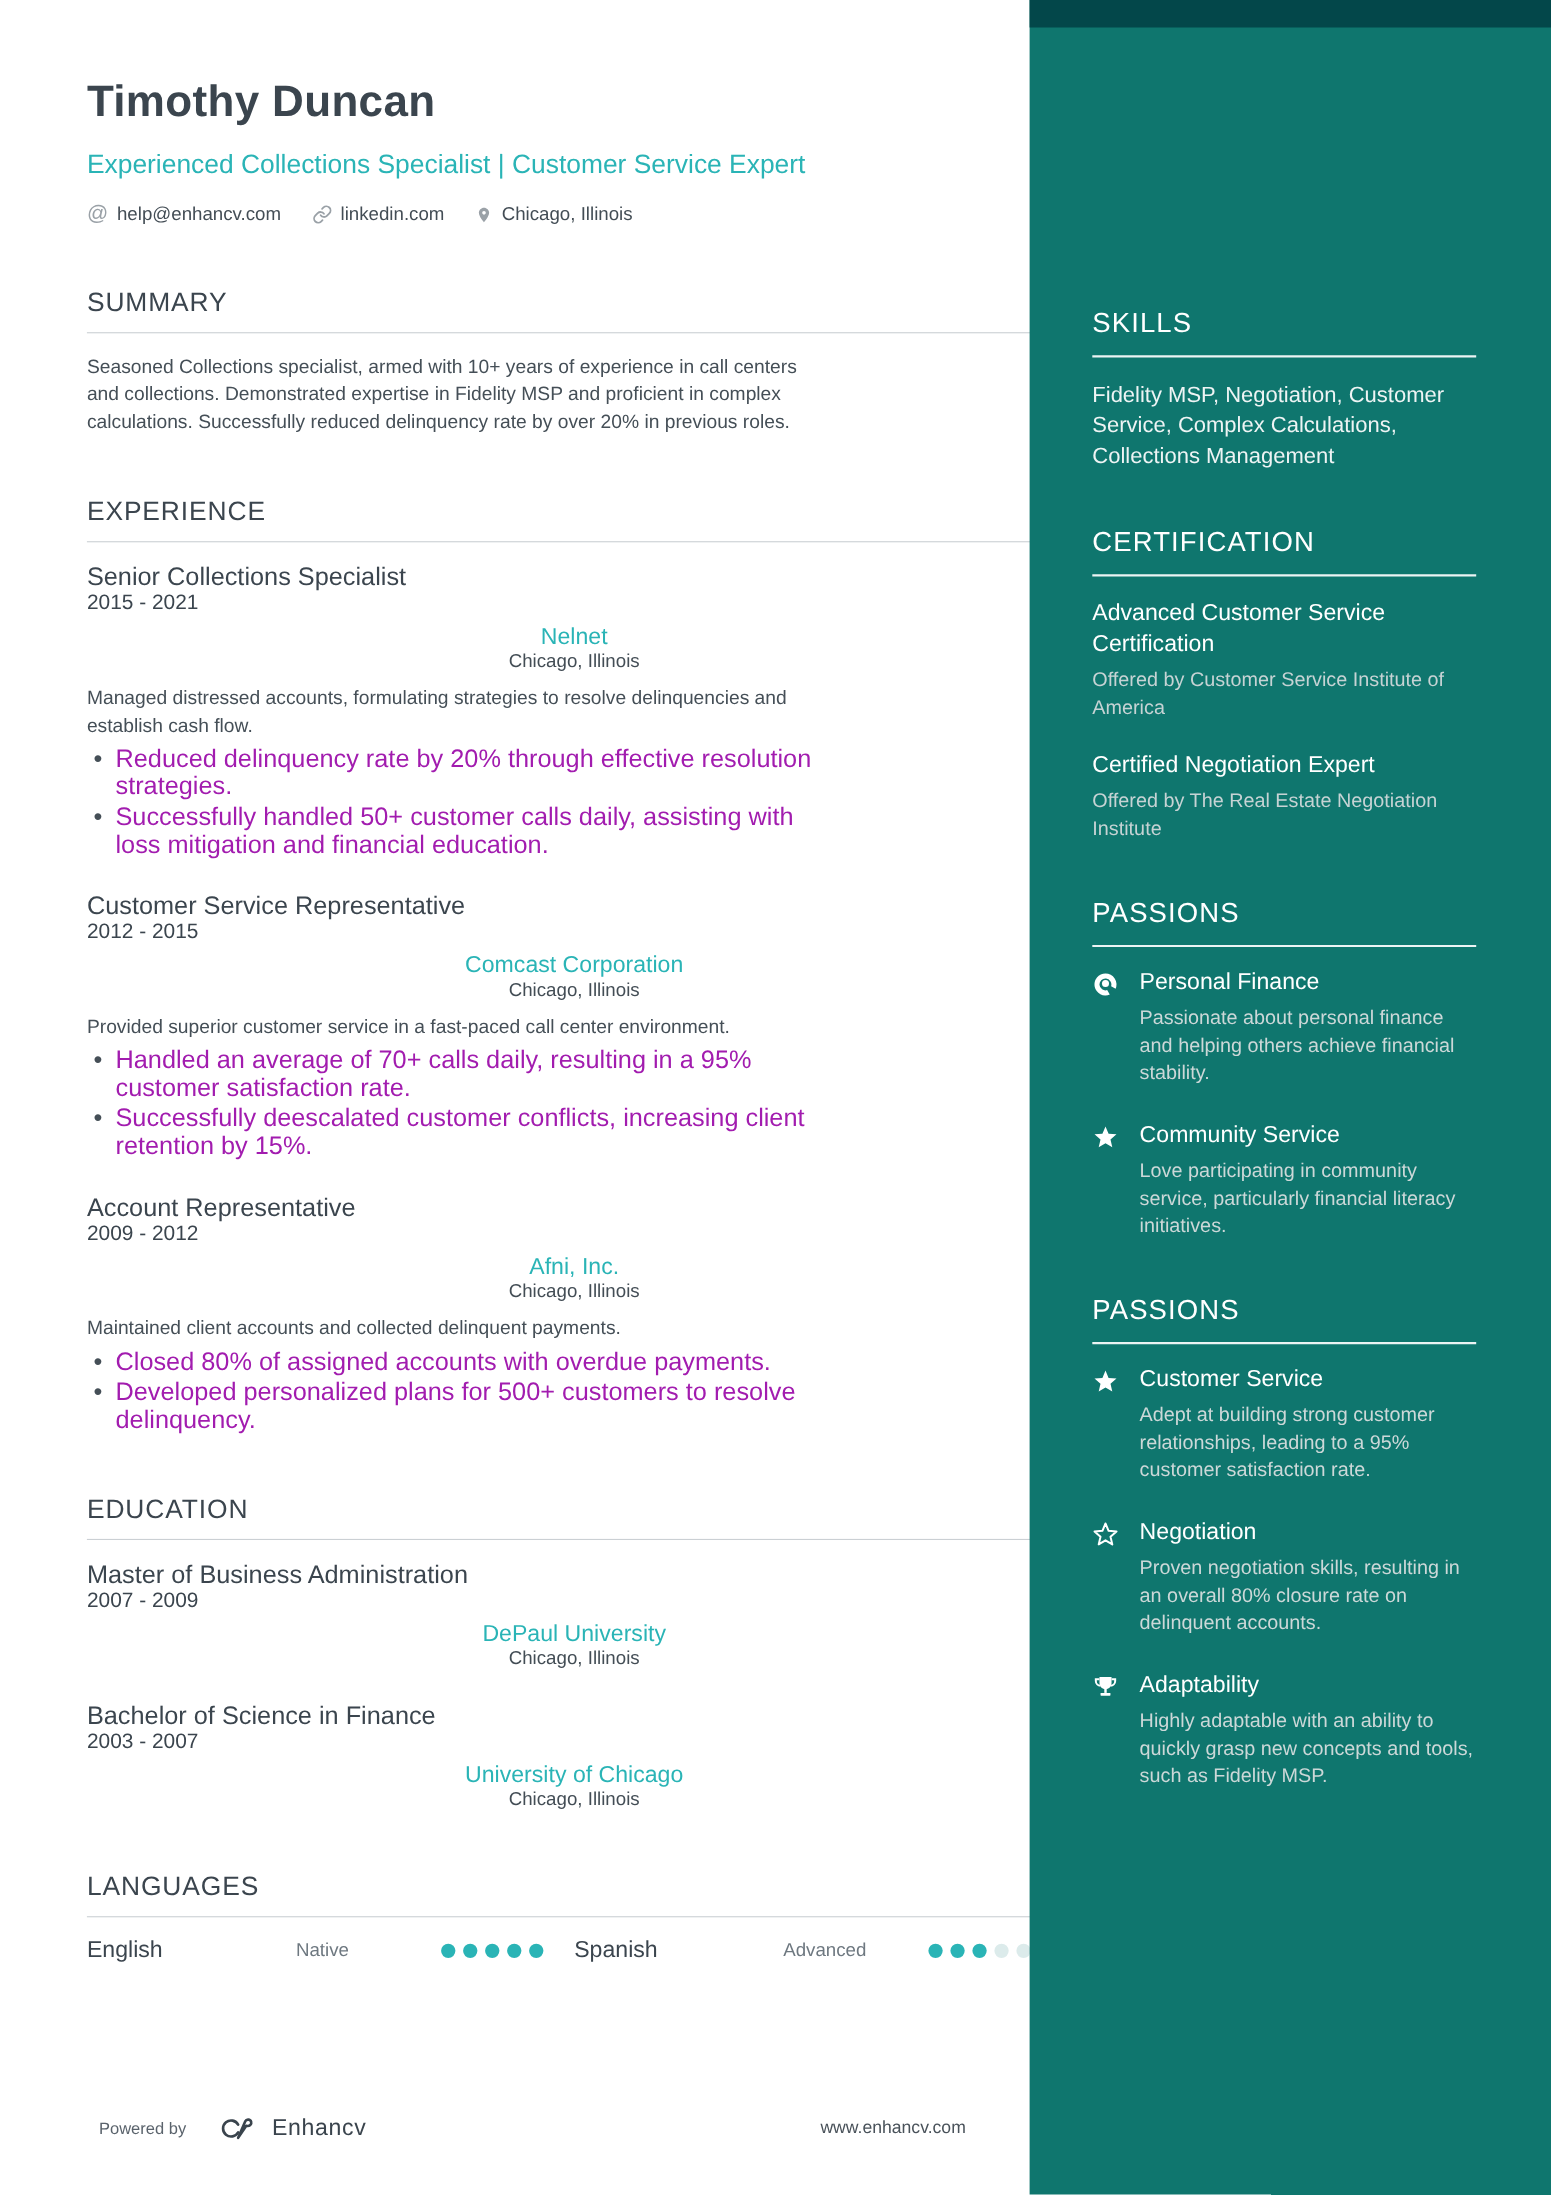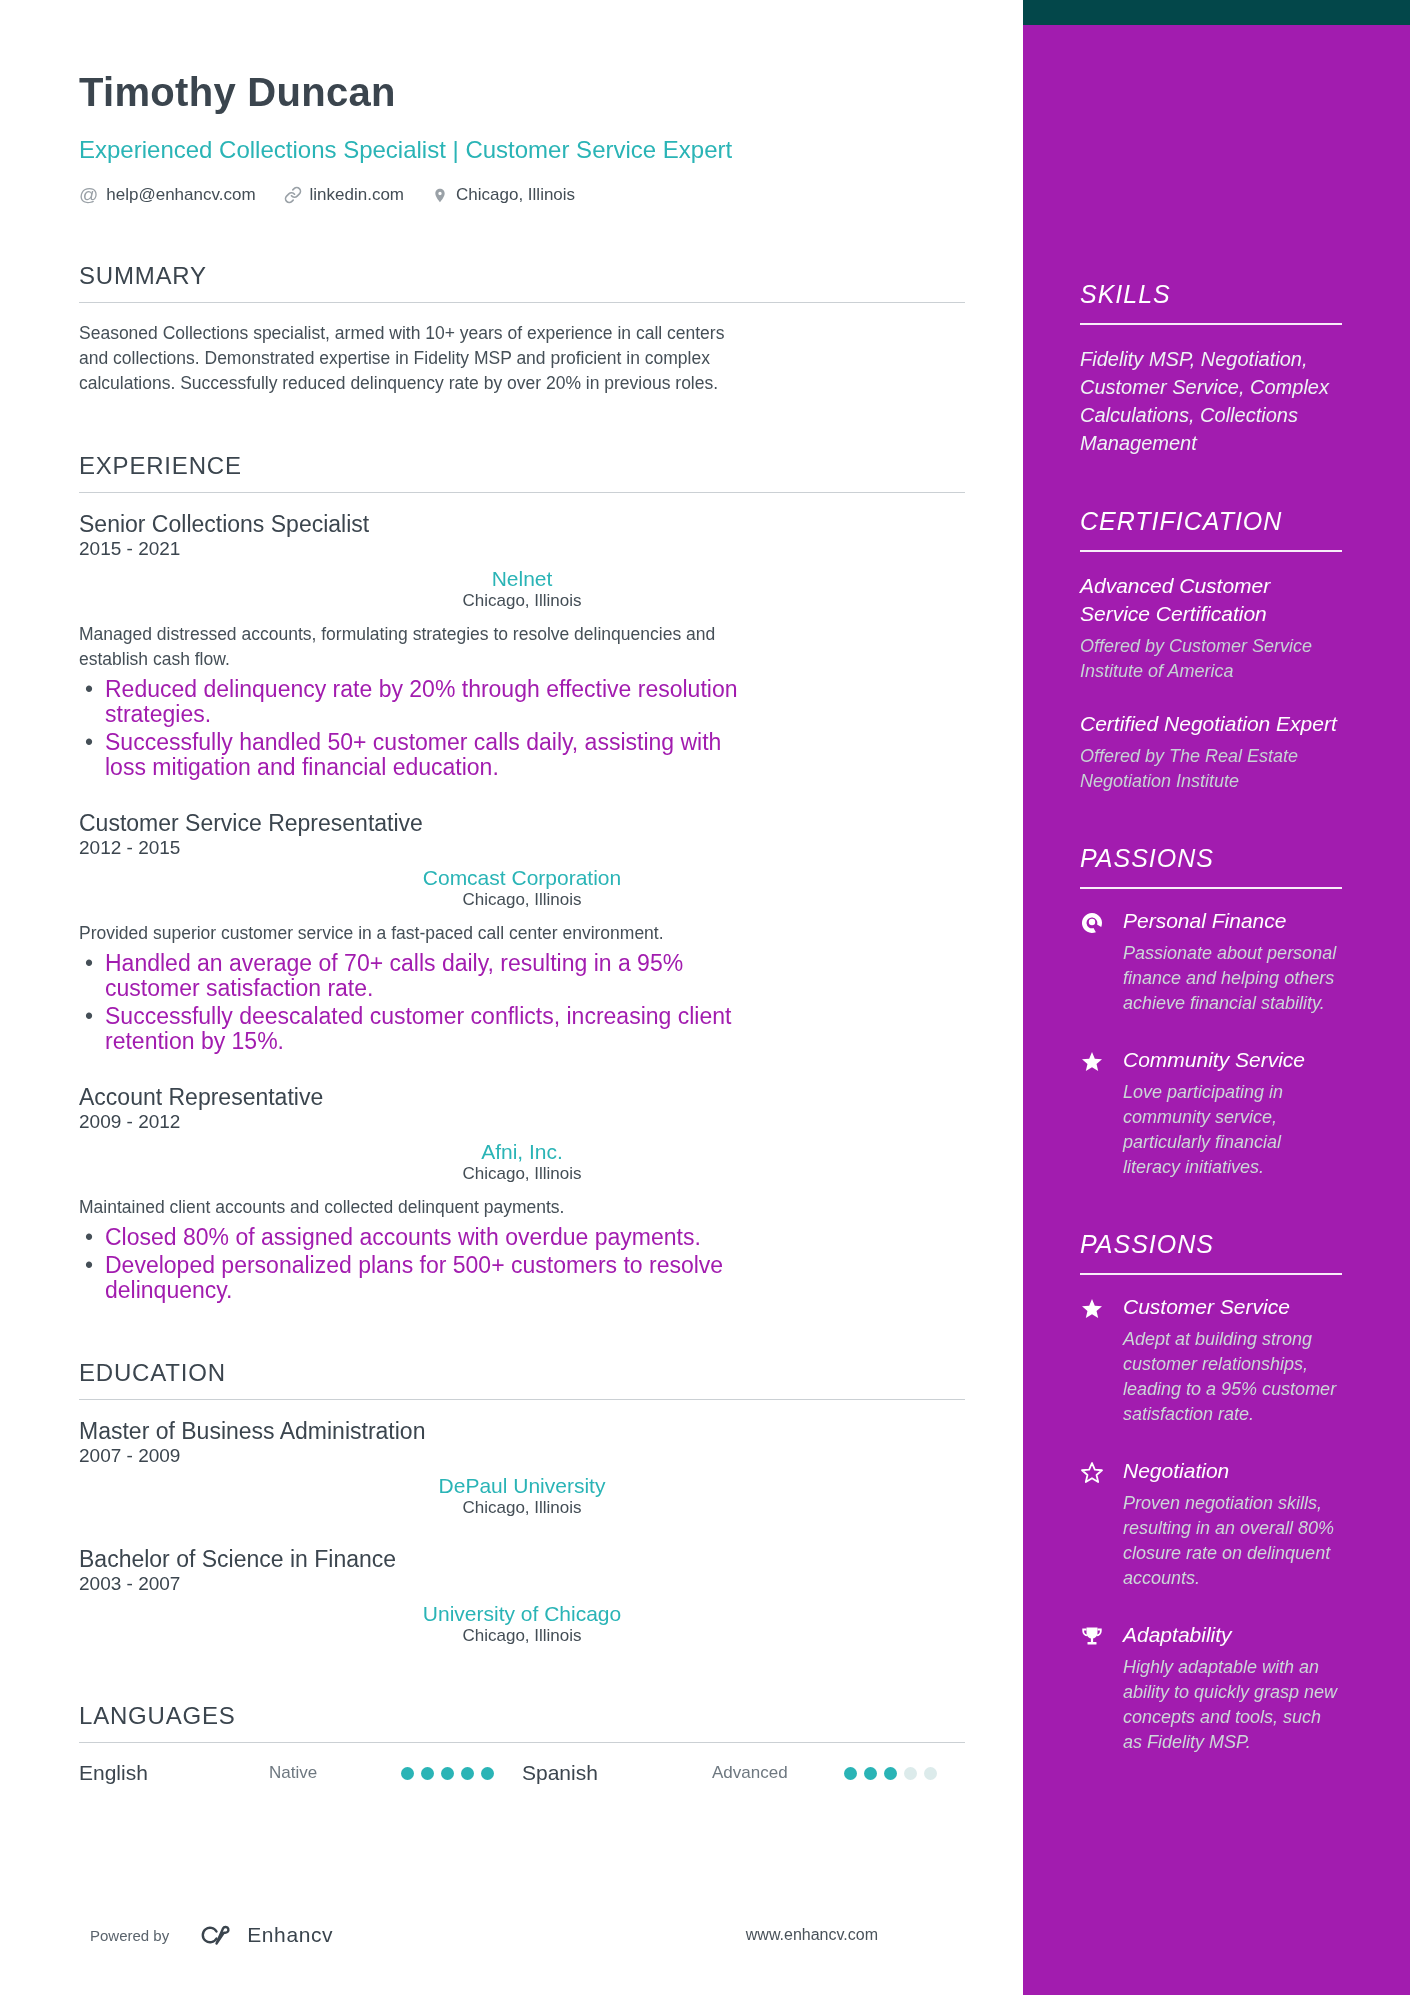--- a/index.html
+++ b/index.html
@@ -59,23 +59,22 @@
     position:absolute; left:79px; top:1922px; width:799px;
     display:flex; align-items:center;
   }
   .powered-by { font-size:15px; color:#5a636c;margin-left:11px; }
   .brand-logo { margin-left:30px; display:flex; align-items:center; gap:10px; }
   .brand-word { font-size:21px; color:#3a444d; letter-spacing:.6px; }
   .site-url { margin-left:auto; font-size:16px; color:#49525a; }
 
   
   .sidebar {
-    position:absolute; top:0; right:0; width:387px; height:100%;
-    background:#a21caf;
-    font-style:italic;
+    position:absolute; top:0; right:0; width:474px; height:100%;
+    background:#0f766e;
   }
   .sidebar-band { height:25px; background:#03474a; }
   .sidebar-content { padding:255px 68px 0 57px; }
   .side-heading { font-size:25px; font-weight:500; color:#ffffff; letter-spacing:1px; }
   .side-rule { border:none; border-top:2px solid rgba(255,255,255,.92); margin:14px 0 20px; }
   .side-section { margin-bottom:50px; }
   .skills-text { font-size:20px; line-height:28px; color:#eef4f4; }
   .cert-item { margin-bottom:26px; }
   .cert-title { font-size:21px; line-height:28px; color:#ffffff; font-weight:500; }
   .cert-sub { margin-top:6px; font-size:18px; line-height:25px; color:#c6d3d4; }

